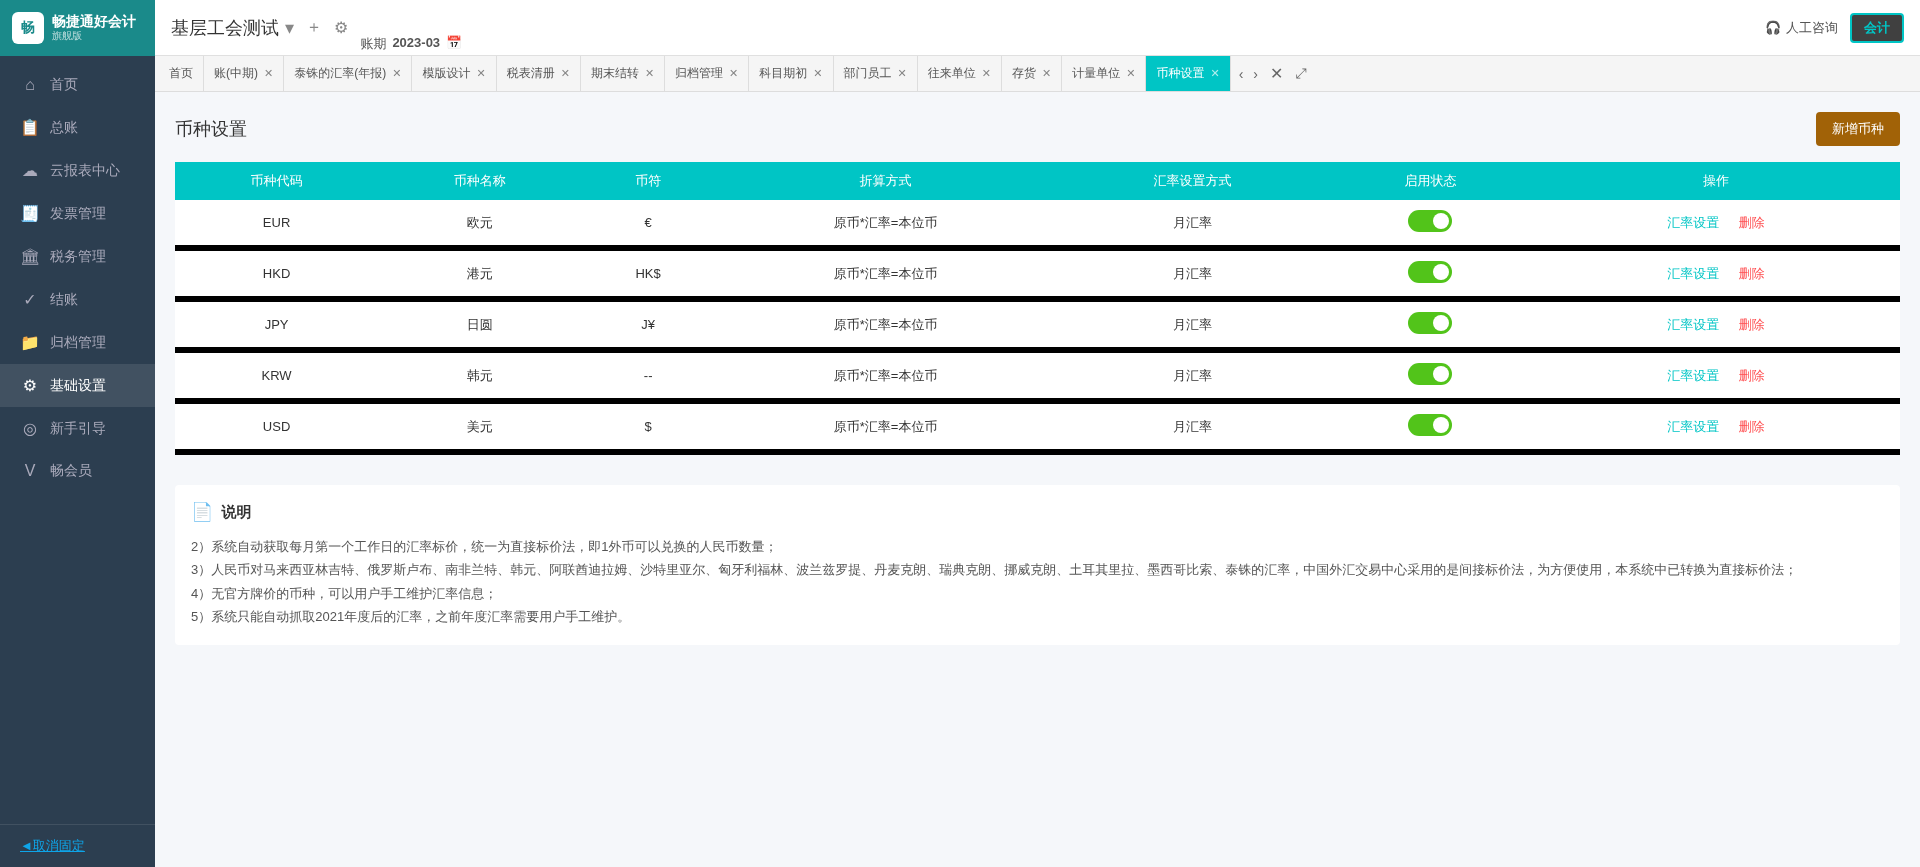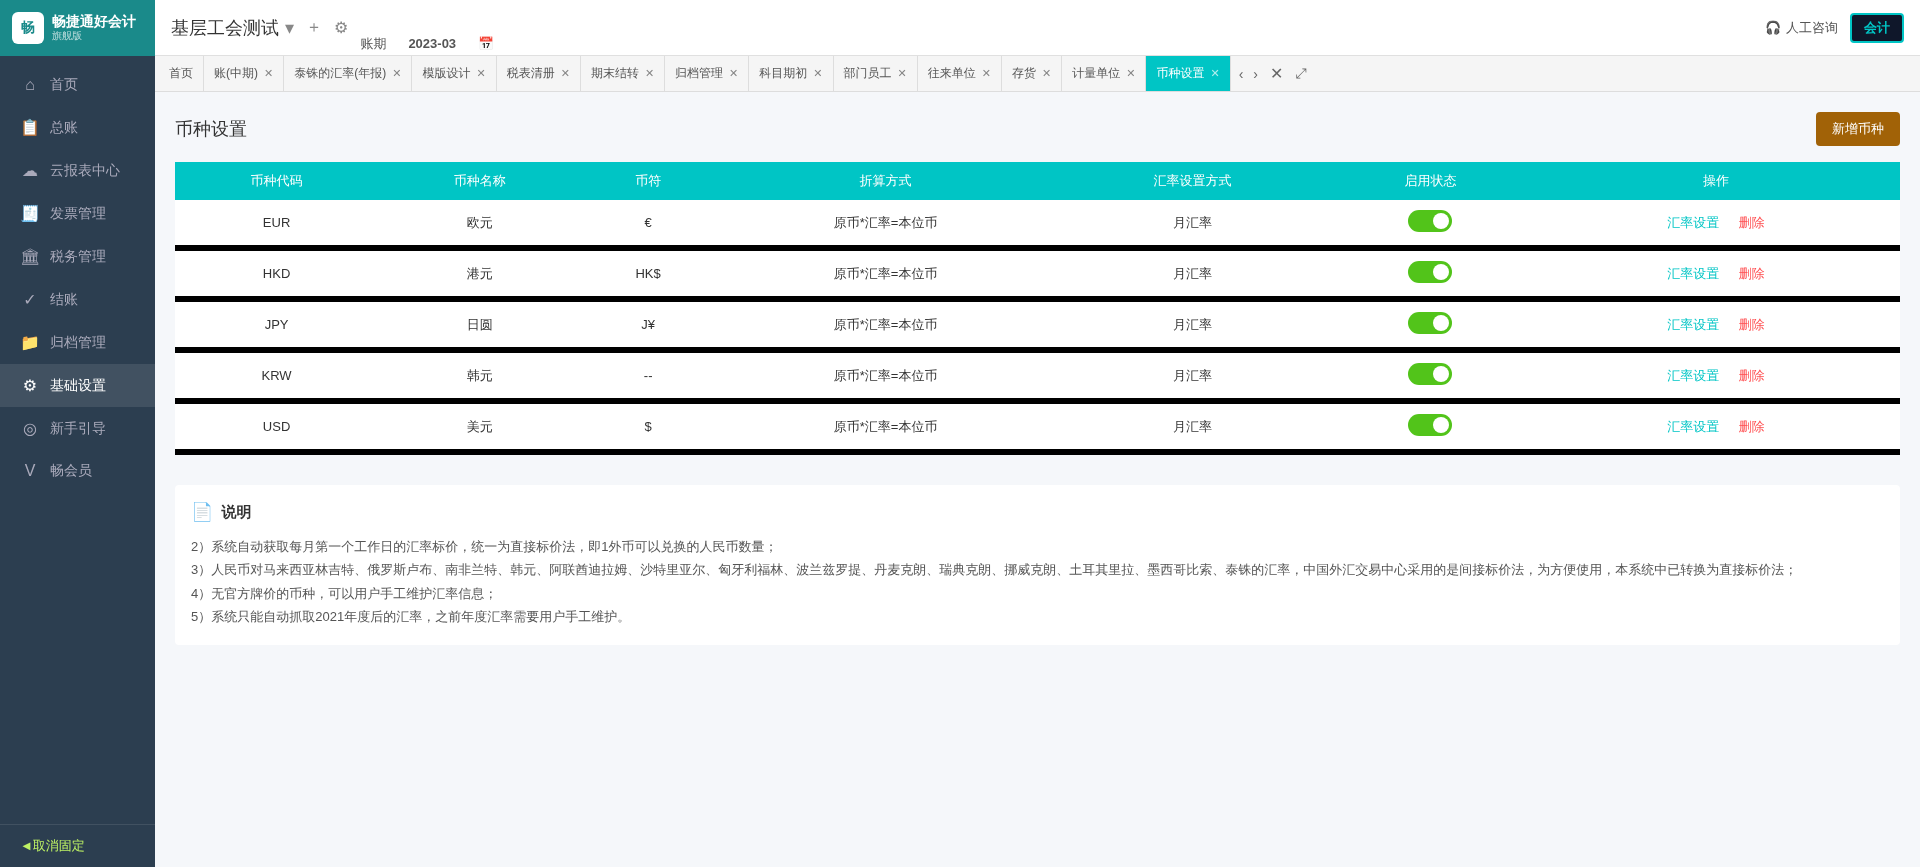--- a/index.html
+++ b/index.html
@@ -37,49 +37,49 @@
       display: flex; align-items: center; gap: 10px;
       padding: 12px 20px;
       cursor: pointer; color: #aab;
       font-size: 14px;
       transition: background 0.2s;
     }
     .nav-item.active { color: #fff; background: rgba(255,255,255,0.1); }
     .nav-icon { font-size: 16px; width: 20px; text-align: center; }
     .sidebar-bottom {
       padding: 12px 20px;
-      color: #bef264;
+      color: #0ea5e9;
       font-size: 13px;
       cursor: pointer;
       border-top: 1px solid rgba(255,255,255,0.1);
-      display: flex; align-items: center; gap: 6px;
+      display: flex; align-items: center; gap: 6px; text-decoration: underline;
     }
 
     
     .main { flex: 1; display: flex; flex-direction: column; overflow: hidden; }
 
     
     .topbar {
       background: #fff;
       border-bottom: 1px solid #e0e0e0;
       padding: 0 16px;
       display: flex;
       align-items: center;
       height: 56px;
       gap: 12px;
     }
     .topbar-company {
       display: flex; align-items: center; gap: 6px;
       font-size: 18px; color: #333; font-weight: 500;
     }
-    .topbar-period { display: flex; align-items: center; gap: 22px; font-size: 13px; color: #555; margin-top: 32px; }
+    .topbar-period { display: flex; gap: 6px; font-size: 13px; color: #555; margin-top: 32px; }
     .topbar-actions { margin-left: auto; display: flex; align-items: center; gap: 12px; }
     .btn-service { display: flex; align-items: center; gap: 4px; color: #555; font-size: 13px; cursor: pointer; }
     .btn-kuaiji {
-      background: #0f172a;
+      background: #404040;
       border: 2px solid #00c5c5;
       color: #00c5c5;
       padding: 4px 12px;
       border-radius: 4px;
       font-size: 13px;
       cursor: pointer;
       font-weight: bold;
     }
 
     

